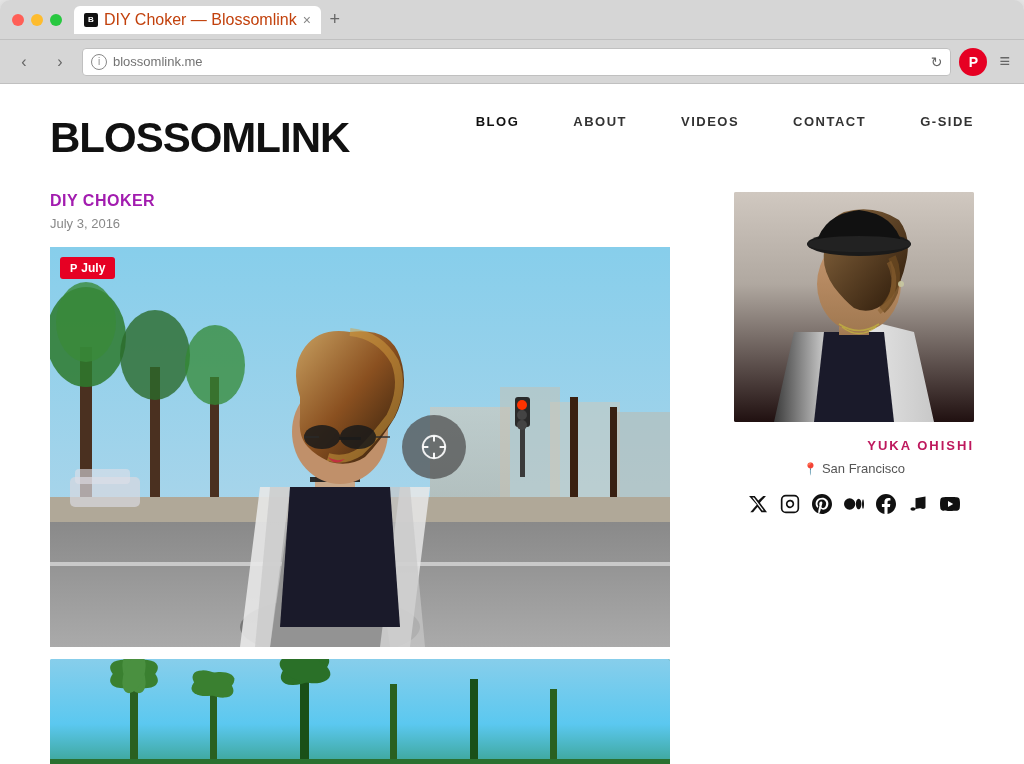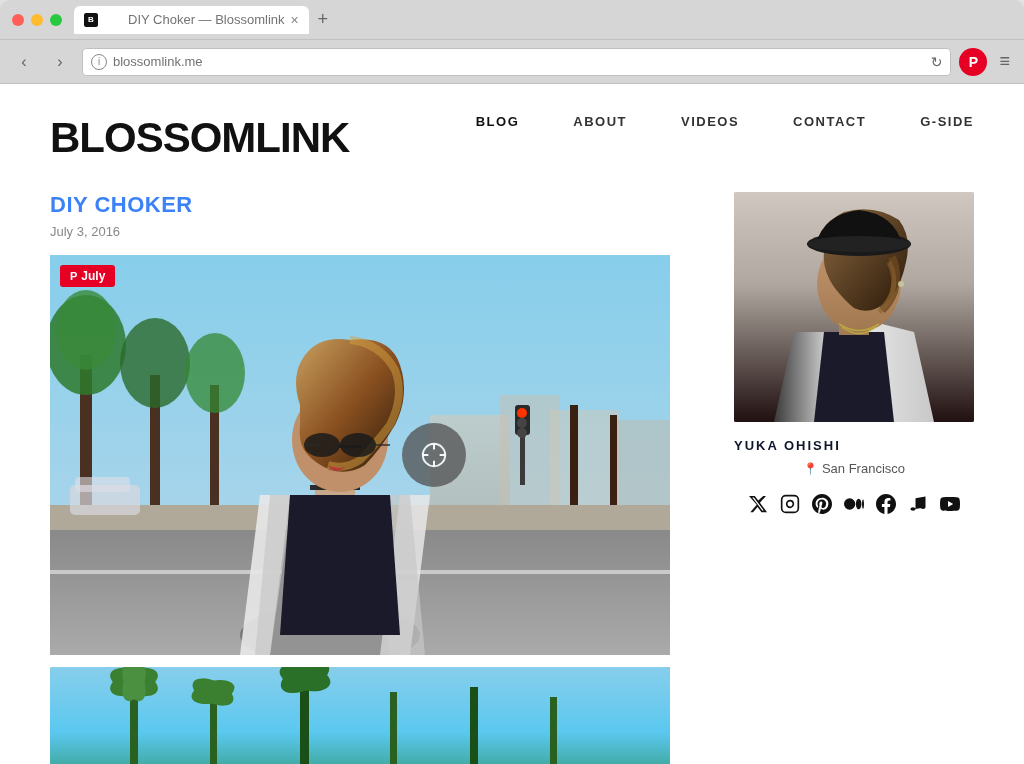--- a/index.html
+++ b/index.html
@@ -222,24 +222,24 @@
     .main-layout {
       display: flex;
       gap: 40px;
     }
 
     .post-area {
       flex: 1;
     }
 
     .post-title {
-      font-size: 22px;
+      font-size: 16px;
       font-weight: 900;
       text-transform: uppercase;
-      color: #3b82f6;
+      color: #a21caf;
       letter-spacing: 0.5px;
       margin-bottom: 6px;
     }
 
     .post-date {
       font-size: 13px;
       color: #888;
       margin-bottom: 16px;
     }
 
@@ -313,25 +313,25 @@
       width: 100%;
       height: 230px;
       background: linear-gradient(180deg, #d0c8c0 0%, #b8b0a8 50%, #302020 100%);
       border-radius: 2px;
       margin-bottom: 16px;
       overflow: hidden;
       position: relative;
     }
 
     .sidebar-name {
-      text-align: left;
+      text-align: right;
       font-size: 13px;
       font-weight: 600;
       letter-spacing: 2px;
-      color: #0f172a;
+      color: #be185d;
       text-transform: uppercase;
       margin-bottom: 8px;
     }
 
     .sidebar-location {
       display: flex;
       align-items: center;
       justify-content: center;
       gap: 4px;
       font-size: 13px;
@@ -382,21 +382,21 @@
     <div class="browser-dots">
       <div class="dot dot-red"></div>
       <div class="dot dot-yellow"></div>
       <div class="dot dot-green"></div>
     </div>
     <div class="browser-tab-bar">
       <div class="browser-tab">
         <div class="tab-favicon">
           <span>B</span>
         </div>
-        <span style="font-size:13px;color:#737373;margin-left:24px;">DIY Choker — Blossomlink</span>
+        <span style="font-size:16px;color:#c2410c;">DIY Choker — Blossomlink</span>
         <span class="tab-close">×</span>
       </div>
       <div class="tab-new">+</div>
     </div>
   </div>
 
   <div class="browser-toolbar">
     <button class="nav-btn">‹</button>
     <button class="nav-btn">›</button>
     <div class="address-bar">

